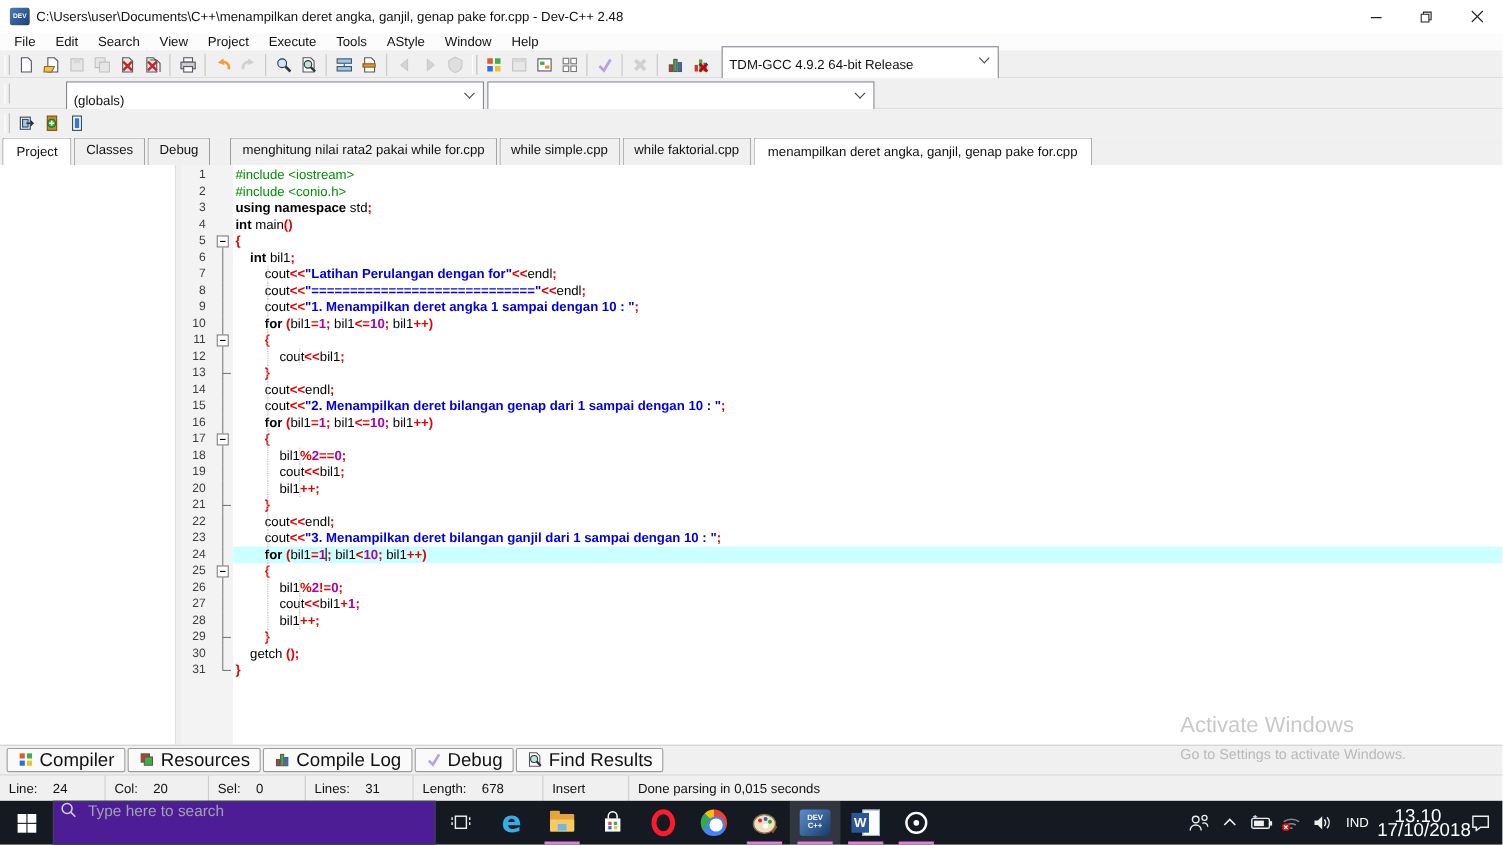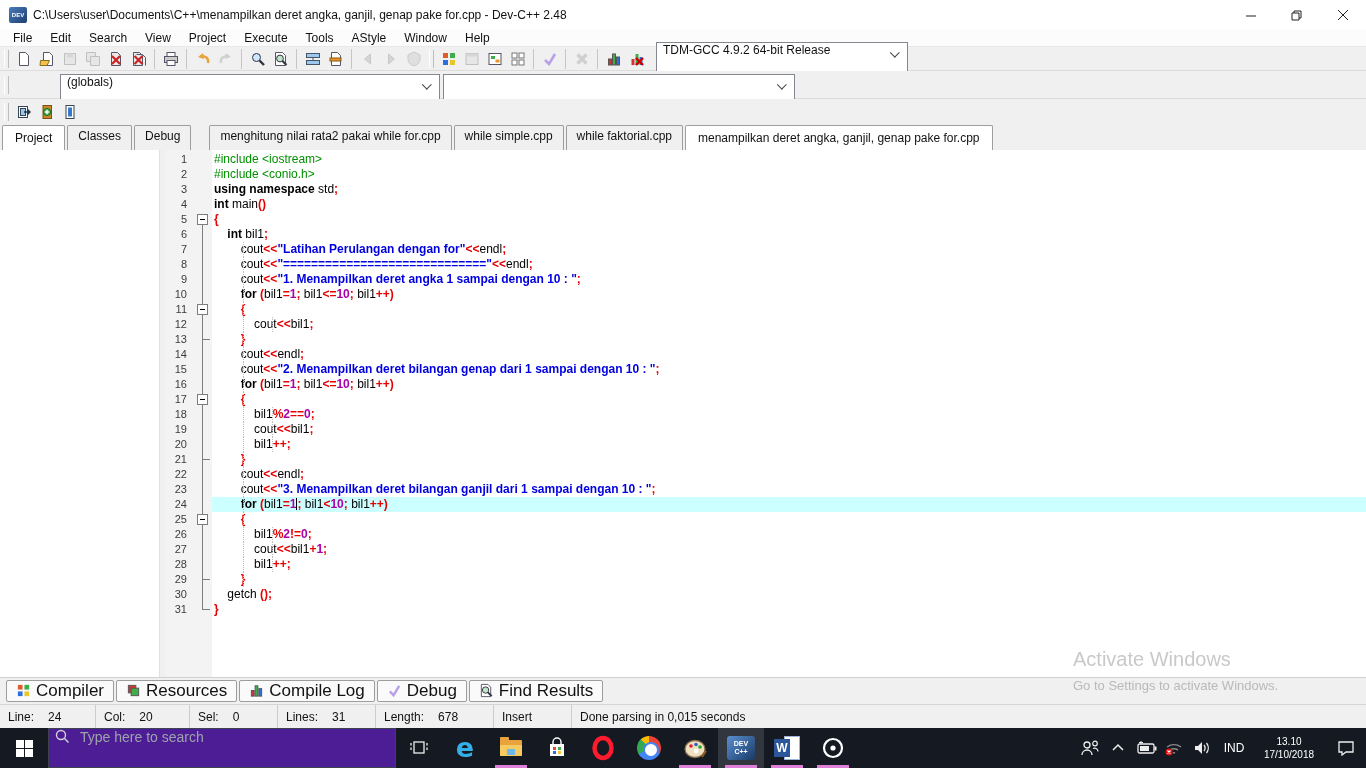--- a/index.html
+++ b/index.html
@@ -22,21 +22,21 @@
   
   .tbrow{left:0;width:1366px;background:#f0f0f0;display:flex;align-items:center}
   #tb1{top:47px;height:24px;border-bottom:1px solid #dcdcdc}
   #tb2{top:71px;height:28px;border-bottom:1px solid #dcdcdc}
   #tb3{top:99px;height:26px}
   .grip{width:5px;height:18px;margin:0 3px 0 4px;border-left:1px solid #fff;border-right:1px solid #bdbdbd}
   .tbtn{width:23px;height:22px;display:flex;align-items:center;justify-content:center;border-radius:2px}
   .tbtn svg{width:16px;height:16px;display:block}
   .tbtn.dis{opacity:.45;filter:grayscale(1)}
   .tsep{width:1px;height:20px;background:#c6c6c6;margin:0 4px}
-  .combo{height:34px;background:#fff;border:1px solid #828790;display:flex;font-family:"DejaVu Sans Mono",monospace;font-size:12px;color:#111;padding:0 6px;position:relative}
+  .combo{height:34px;background:#fff;border:1px solid #828790;display:flex;align-items:center;font-family:"DejaVu Sans Mono",monospace;font-size:12px;color:#111;padding:0 6px;position:relative}
   .combo .chev{position:absolute;right:8px;top:7px;width:7px;height:7px;border-left:1px solid #444;border-bottom:1px solid #444;transform:rotate(-45deg) translateY(-1px)}
   #compilerbox{width:252px;margin-left:8px}
   #globalsbox{position:absolute;left:60px;top:3px;width:380px}
   #membersbox{position:absolute;left:443px;top:3px;width:352px}
 
   
   #tabrow{left:0;top:125px;width:1366px;height:25px;background:#f0f0f0;display:flex;align-items:flex-end}
   .tab{font-size:12px;color:#111;border:1px solid #9d9d9d;border-bottom:none;padding:3px 10px 4px;background:#f0f0f0;margin-right:2px;border-radius:2px 2px 0 0;white-space:nowrap}
   .tab.active{background:#fff;padding:5px 12px 5px;position:relative;z-index:2}
   #paneltabs{display:flex;margin-left:2px}
@@ -86,21 +86,21 @@
   .winlogo{display:grid;grid-template-columns:8px 8px;grid-template-rows:8px 8px;gap:1px}
   .winlogo i{background:#fff}
   #searchbox{width:348px;background:#4c1d95;border:1px solid #3c4450;display:flex;align-items:flex-start;gap:10px;padding-left:6px}
   #searchbox span{font-size:14px;color:#9fa4ab}
   .tkbtn{width:46px;display:flex;align-items:center;justify-content:center;position:relative}
   .tkbtn.open:after{content:"";position:absolute;left:7px;right:7px;bottom:0;height:3px;background:#e07fd8}
   .tkbtn.activeapp{background:rgba(255,255,255,.13)}
   #tray{margin-left:auto;display:flex;align-items:center}
   .trico{width:28px;display:flex;align-items:center;justify-content:center;color:#eee}
   #lang{font-size:12px;color:#fff;width:36px;text-align:center}
-  #clock{width:74px;text-align:center;color:#fff;font-size:10px;line-height:13px}
+  #clock{width:74px;text-align:center;color:#fff;font-size:17px;line-height:13px}
   #folder{position:relative;width:22px;height:16px}
   #folder .fb{position:absolute;left:0;top:0;width:22px;height:16px;background:#e8a33d;border-radius:1px}
   #folder .fb:before{content:"";position:absolute;left:0;top:-3px;width:9px;height:4px;background:#e8a33d;border-radius:1px 1px 0 0}
   #folder .ff{position:absolute;left:0;bottom:0;width:22px;height:11px;background:#f7ca62;border-radius:1px}
   #folder .fw{position:absolute;left:7px;bottom:1px;width:8px;height:6px;background:#6db8e8}
   #chrome{width:24px;height:24px;border-radius:50%;background:conic-gradient(#ea4335 0 33%,#4285f4 33% 66%,#34a853 66% 88%,#fbbc05 88% 100%);position:relative}
   #chrome:after{content:"";position:absolute;left:6px;top:6px;width:12px;height:12px;border-radius:50%;background:#fff;border:2px solid #4285f4}
   #devbadge{width:28px;height:24px;border-radius:3px;background:linear-gradient(135deg,#5b8fd0,#183a66);display:flex;flex-direction:column;align-items:center;justify-content:center;color:#fff;font-size:7px;font-weight:bold;line-height:8px}
   #wordicon{position:relative;width:26px;height:24px}
   #wordicon .pg{position:absolute;right:0;top:0;width:16px;height:24px;background:#fff;border:1px solid #9db6d8}

